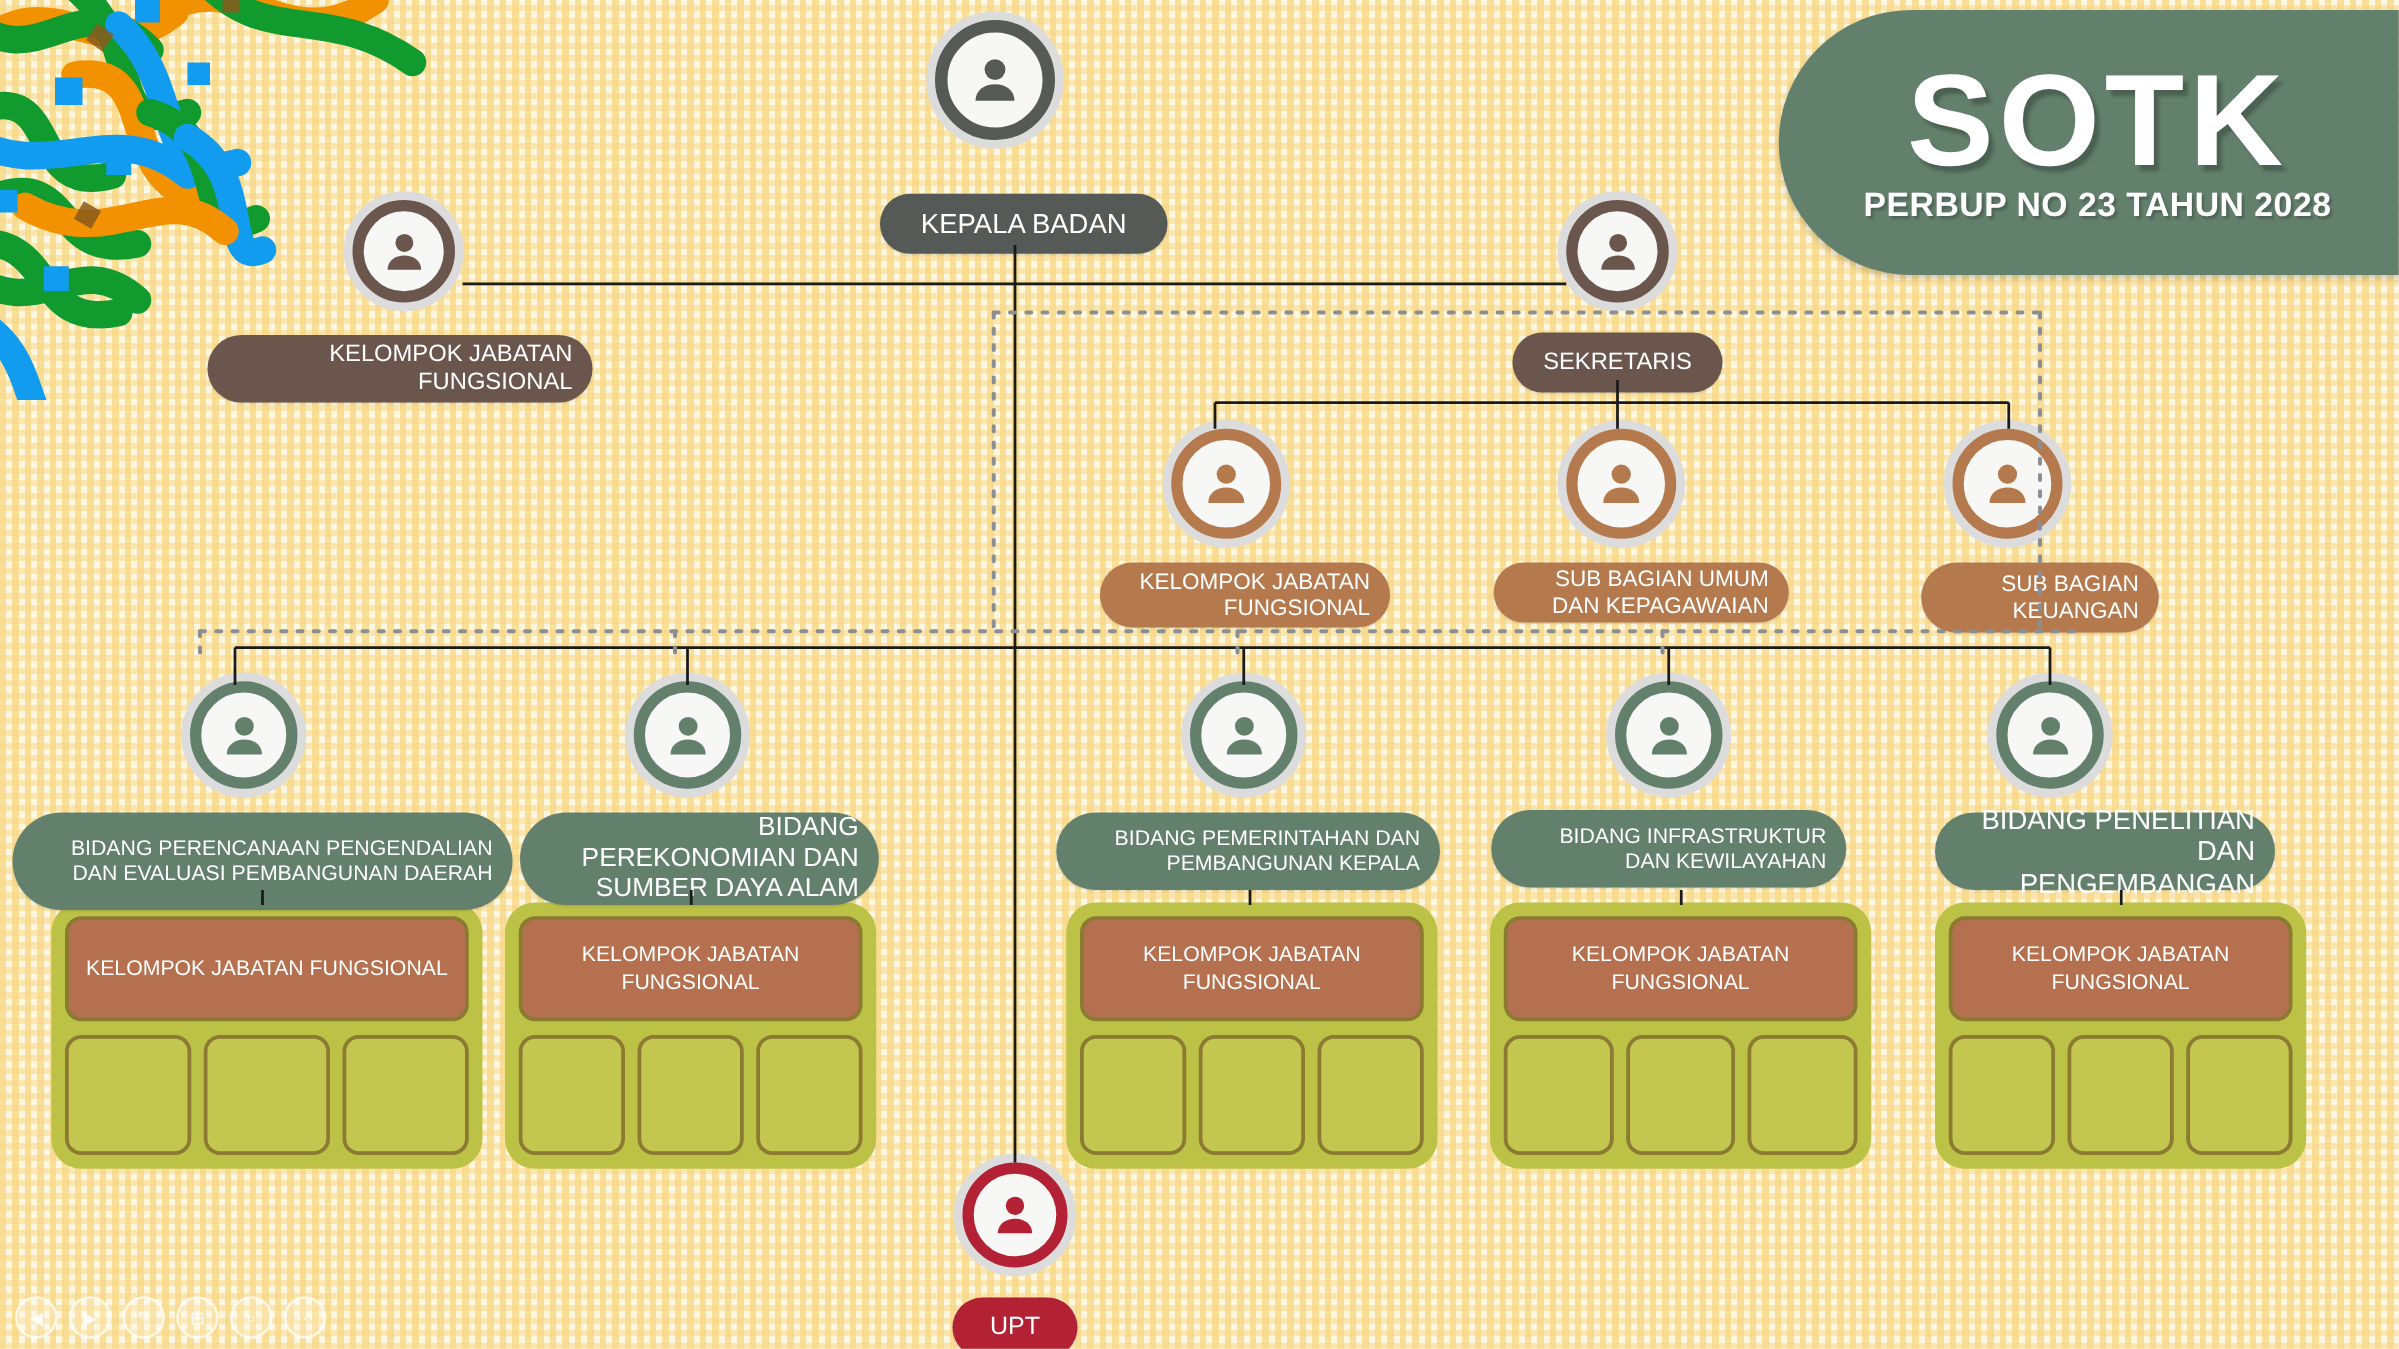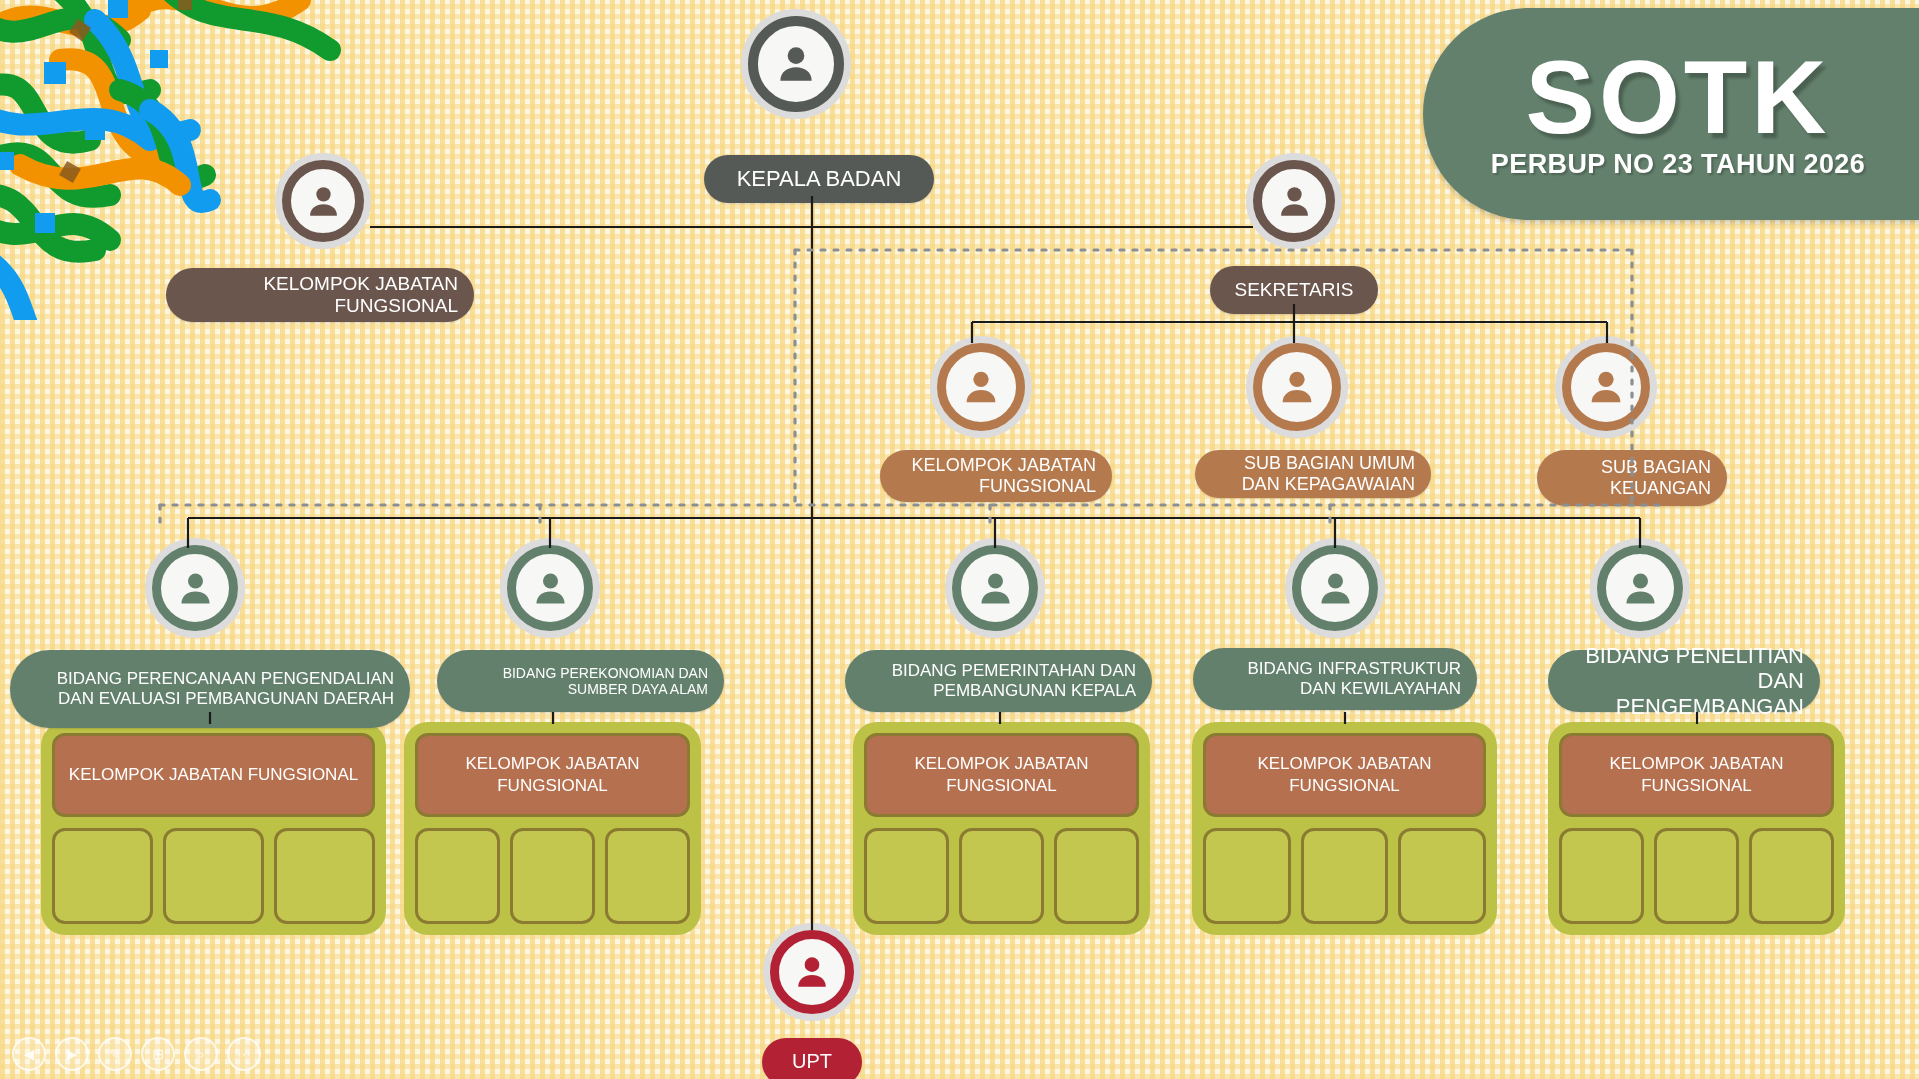--- a/index.html
+++ b/index.html
@@ -194,21 +194,21 @@
     <line x1="990" y1="505" x2="990" y2="530"></line>
     <line x1="1330" y1="505" x2="1330" y2="530"></line>
     <line x1="1632" y1="250" x2="1632" y2="505"></line>
   </g>
 </svg>
 
 <div id="chart-root">
 
   <div class="banner">
     <div class="banner-title">SOTK</div>
-    <div class="banner-sub">PERBUP NO 23 TAHUN 2026</div>
+    <div class="banner-sub">PERBUP NO 23 TAHUN 2028</div>
   </div>
 
   <div id="node-layer">
       <div class="avatar" style="left: 748px; top: 16px; width: 96px; height: 96px; border: 10px solid rgb(86, 90, 86);">
         <svg width="50" height="50" viewBox="0 0 24 24">
     <circle cx="12" cy="8" r="4" fill="#565a56"></circle>
     <path d="M4.5 20c0-4.1 3.4-6.4 7.5-6.4s7.5 2.3 7.5 6.4z" fill="#565a56"></path>
   </svg>
       </div>
       <div class="pill" style="left: 704px; top: 155px; width: 230px; height: 40px; background: rgb(86, 90, 86); font-size: 22px;">KEPALA BADAN</div>
@@ -261,21 +261,21 @@
           <div class="slot"></div>
           <div class="slot"></div>
         </div>
       </div>
       <div class="avatar" style="left: 507px; top: 545px; width: 86px; height: 86px; border: 9px solid rgb(99, 128, 108);">
         <svg width="45" height="45" viewBox="0 0 24 24">
     <circle cx="12" cy="8" r="4" fill="#63806c"></circle>
     <path d="M4.5 20c0-4.1 3.4-6.4 7.5-6.4s7.5 2.3 7.5 6.4z" fill="#63806c"></path>
   </svg>
       </div>
-      <div class="pill" style="left: 437px; top: 650px; width: 287px; height: 62px; background: rgb(99, 128, 108); font-size: 14px;">BIDANG PEREKONOMIAN DAN SUMBER DAYA ALAM</div>
+      <div class="pill" style="left: 416px; top: 650px; width: 287px; height: 74px; background: rgb(99, 128, 108); font-size: 21px;">BIDANG PEREKONOMIAN DAN SUMBER DAYA ALAM</div>
       <div class="group-box" style="left: 404px; top: 722px; width: 297px; height: 213px; background: rgb(188, 194, 70);">
         <div class="kjf-box">KELOMPOK JABATAN FUNGSIONAL</div>
         <div class="slot-row">
           <div class="slot"></div>
           <div class="slot"></div>
           <div class="slot"></div>
         </div>
       </div>
       <div class="avatar" style="left: 952px; top: 545px; width: 86px; height: 86px; border: 9px solid rgb(99, 128, 108);">
         <svg width="45" height="45" viewBox="0 0 24 24">

